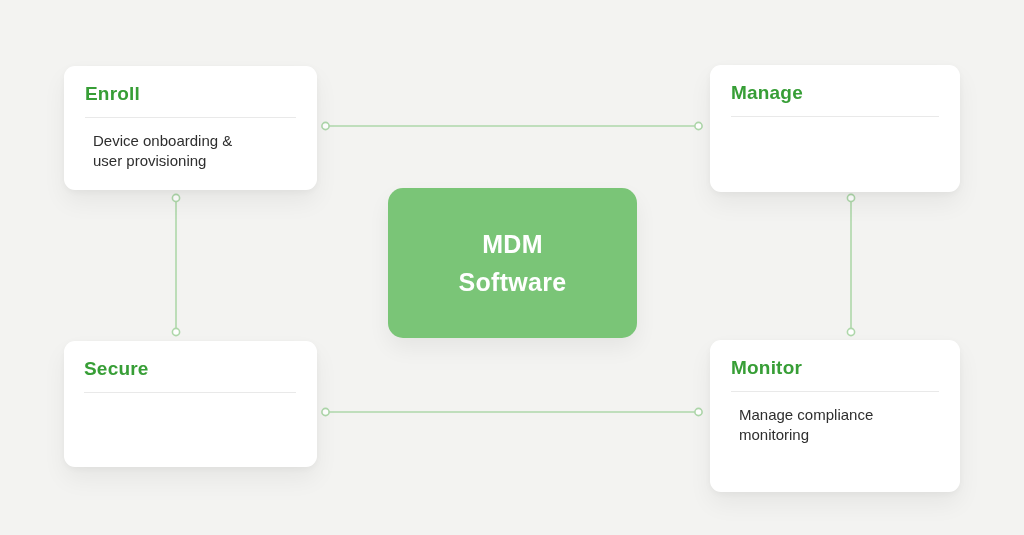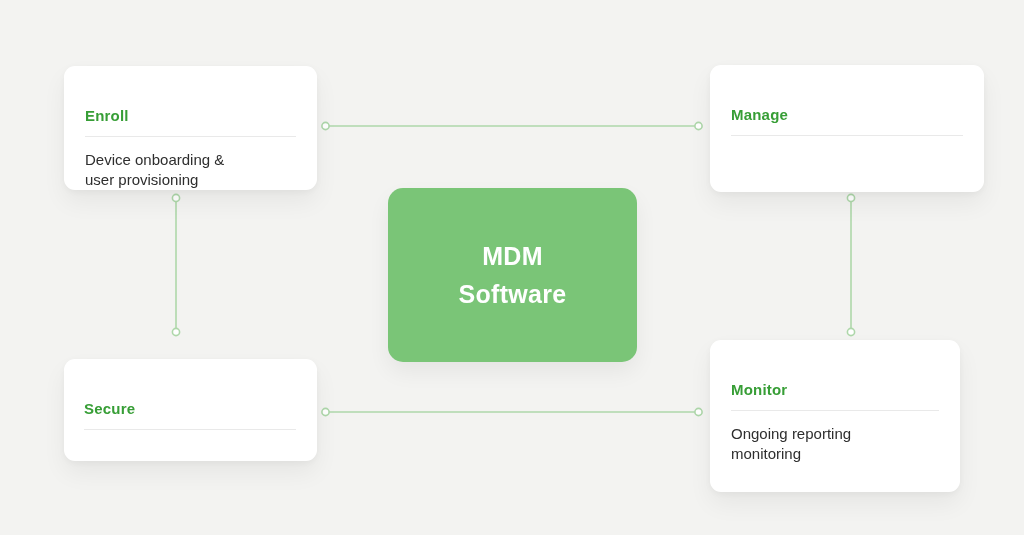--- a/index.html
+++ b/index.html
@@ -39,46 +39,46 @@
     fill: var(--card);
   }
   .card {
     position: absolute;
     background: var(--card);
     border-radius: 11px;
     box-shadow: 0 12px 24px rgba(0,0,0,0.055), 0 2px 6px rgba(0,0,0,0.04);
     padding: 17px 21px 0 21px;
   }
   .card-enroll  { left: 64px;  top: 66px;  width: 253px; height: 124px; }
-  .card-manage  { left: 710px; top: 65px;  width: 274px; height: 127px; }
-  .card-secure  { left: 64px;  top: 359px; width: 253px; height: 102px; padding-left: 20px; }
+  .card-manage  { left: 710px; top: 65px;  width: 250px; height: 127px; }
+  .card-secure  { left: 64px;  top: 341px; width: 253px; height: 126px; padding-left: 20px; }
   .card-monitor { left: 710px; top: 340px; width: 250px; height: 152px; }
   .card-title {
-    font-size: 15px;
+    font-size: 19px;
     font-weight: 700;
     letter-spacing: 0.2px;
     color: var(--heading-green);
-    margin-top: 24px;
   }
   .card-divider {
     margin-top: 12px;
     border: none;
     border-top: 1px solid var(--divider);
   }
   .card-desc {
     margin-top: 13px;
     font-size: 15px;
     line-height: 20px;
     color: var(--body-text);
     white-space: pre-line;
+    margin-left: 8px;
   }
   .center-box {
     position: absolute;
     left: 388px; top: 188px;
-    width: 249px; height: 174px;
+    width: 249px; height: 150px;
     background: var(--center-green);
     border-radius: 15px;
     box-shadow: 0 10px 22px rgba(0,0,0,0.06);
     display: flex;
     align-items: center;
     justify-content: center;
   }
   .center-label {
     color: var(--center-text);
     font-size: 25px;
@@ -126,21 +126,21 @@
   </div>
 
   <div class="card card-secure">
     <h2 class="card-title">Secure</h2>
     <hr class="card-divider">
   </div>
 
   <div class="card card-monitor">
     <h2 class="card-title">Monitor</h2>
     <hr class="card-divider">
-    <p class="card-desc">Ongoing reporting
+    <p class="card-desc">Manage compliance
 monitoring</p>
   </div>
 
   <div class="center-box">
     <div class="center-label">MDM
 Software</div>
   </div>
 
 </div>
 

